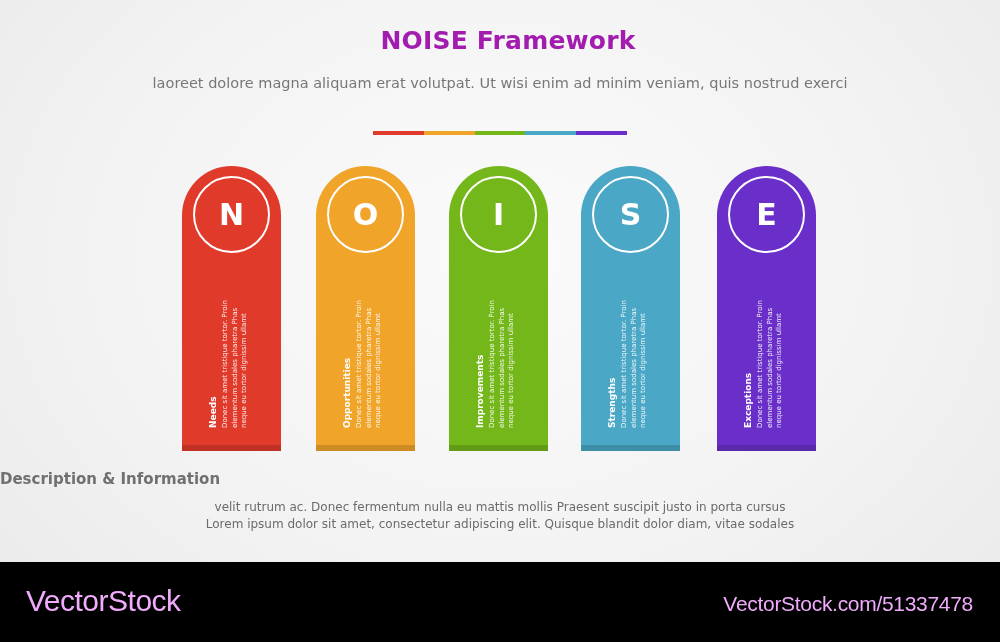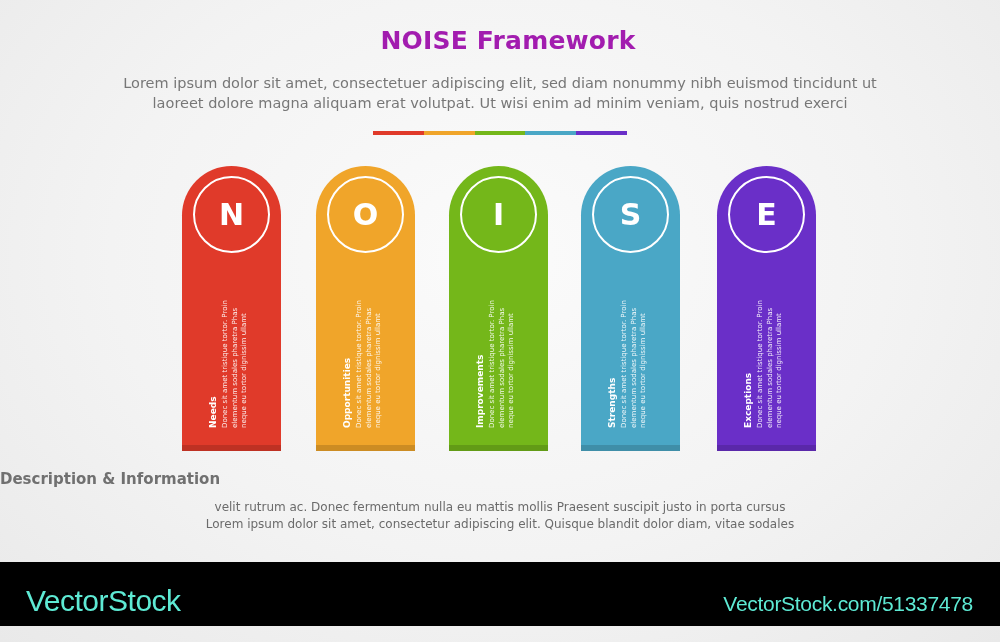--- a/index.html
+++ b/index.html
@@ -58,38 +58,37 @@
   .desc-title {
     position: absolute; left: 0; top: 470px; width: 1000px;
     font-size: 15px; font-weight: bold; color: #707070;
   }
   .desc-text {
     position: absolute; left: 150px; top: 499px; width: 700px;
     text-align: center; font-size: 12px; line-height: 17px; color: #6b6b6b;
   }
 
   .footer {
-    position: absolute; left: 0; top: 562px; width: 1000px; height: 64px;
-    background: #000; color: #5eead4;
+    position: absolute; left: 0; top: 562px; width: 1000px; height: 80px;
+    background: #000; color: #f0abfc;
   }
   .footer .brand {
     position: absolute; left: 26px; top: 22px; font-size: 30px;
     font-family: "Liberation Sans", sans-serif; letter-spacing: -0.5px;
   }
   .footer .ref {
     position: absolute; right: 27px; top: 30px; font-size: 21px;
     font-family: "Liberation Sans", sans-serif; letter-spacing: -0.3px; margin-left: 47px;
   }
 </style>
 </head>
 <body>
 
 <div class="title">NOISE Framework</div>
 <div class="subtitle">
-  <div>Lorem ipsum dolor sit amet, consectetuer adipiscing elit, sed diam nonummy nibh euismod tincidunt ut</div>
   <div>laoreet dolore magna aliquam erat volutpat. Ut wisi enim ad minim veniam, quis nostrud exerci</div>
 </div>
 
 <div class="colorbar">
   <span style="background: rgb(224, 58, 42);"></span>
   <span style="background: rgb(240, 165, 42);"></span>
   <span style="background: rgb(116, 183, 26);"></span>
   <span style="background: rgb(74, 167, 198);"></span>
   <span style="background: rgb(106, 47, 200);"></span>
 </div>

